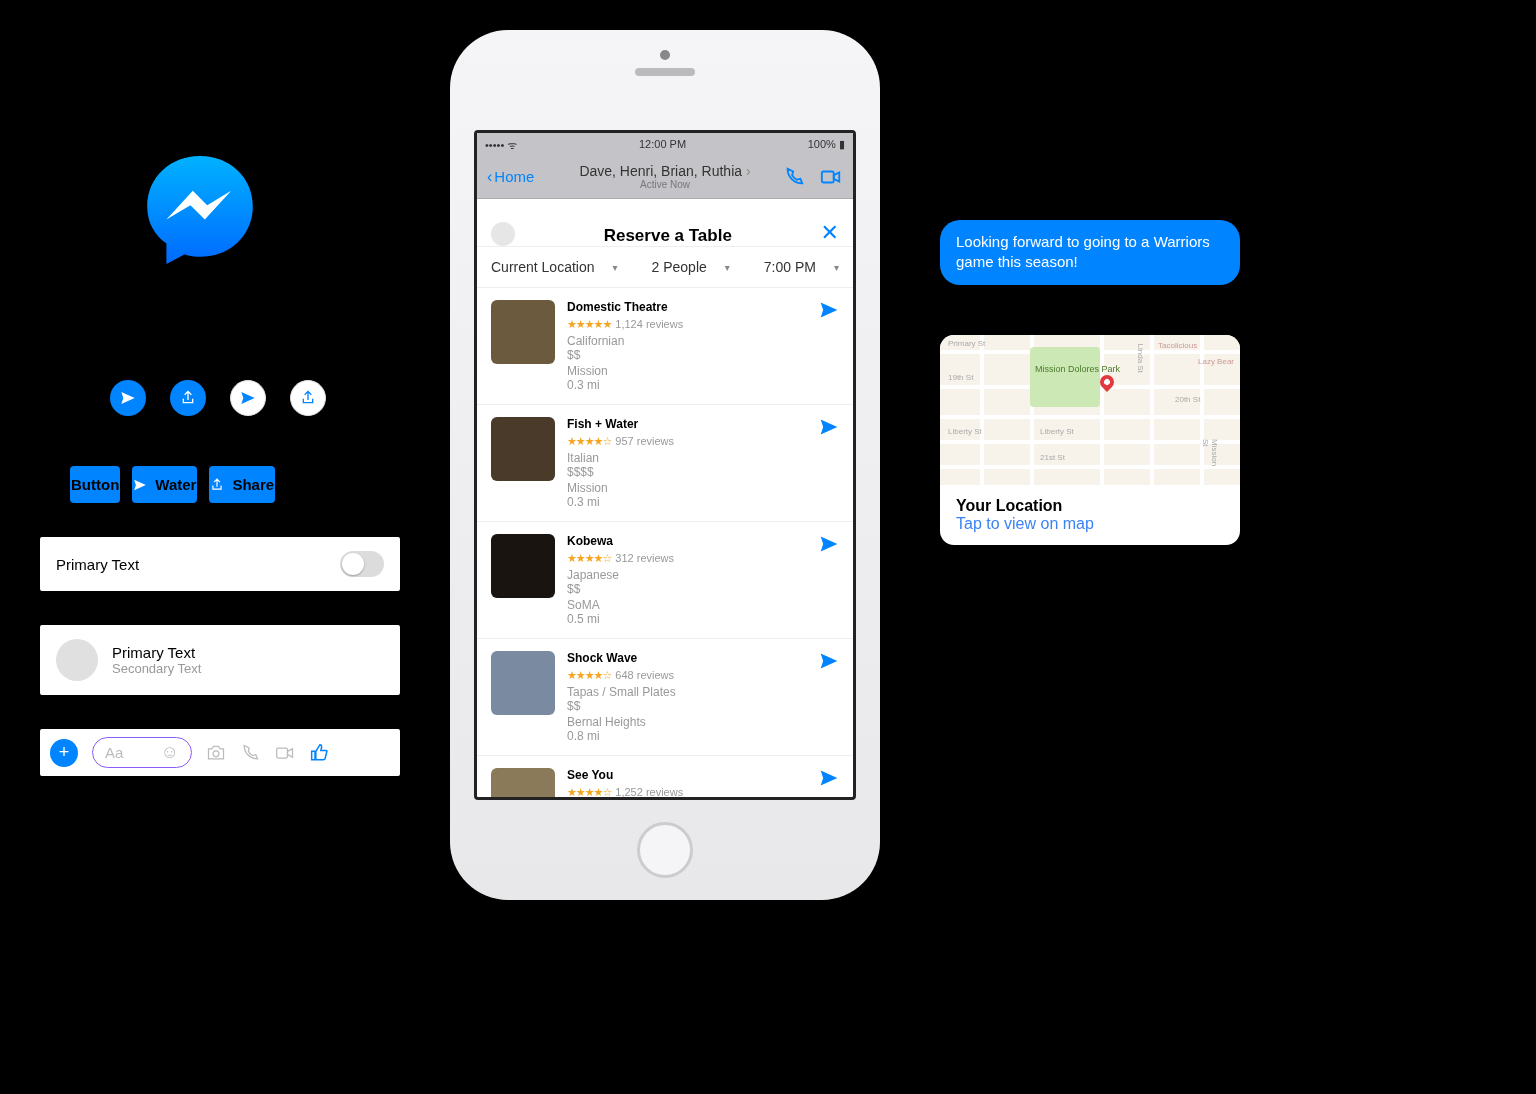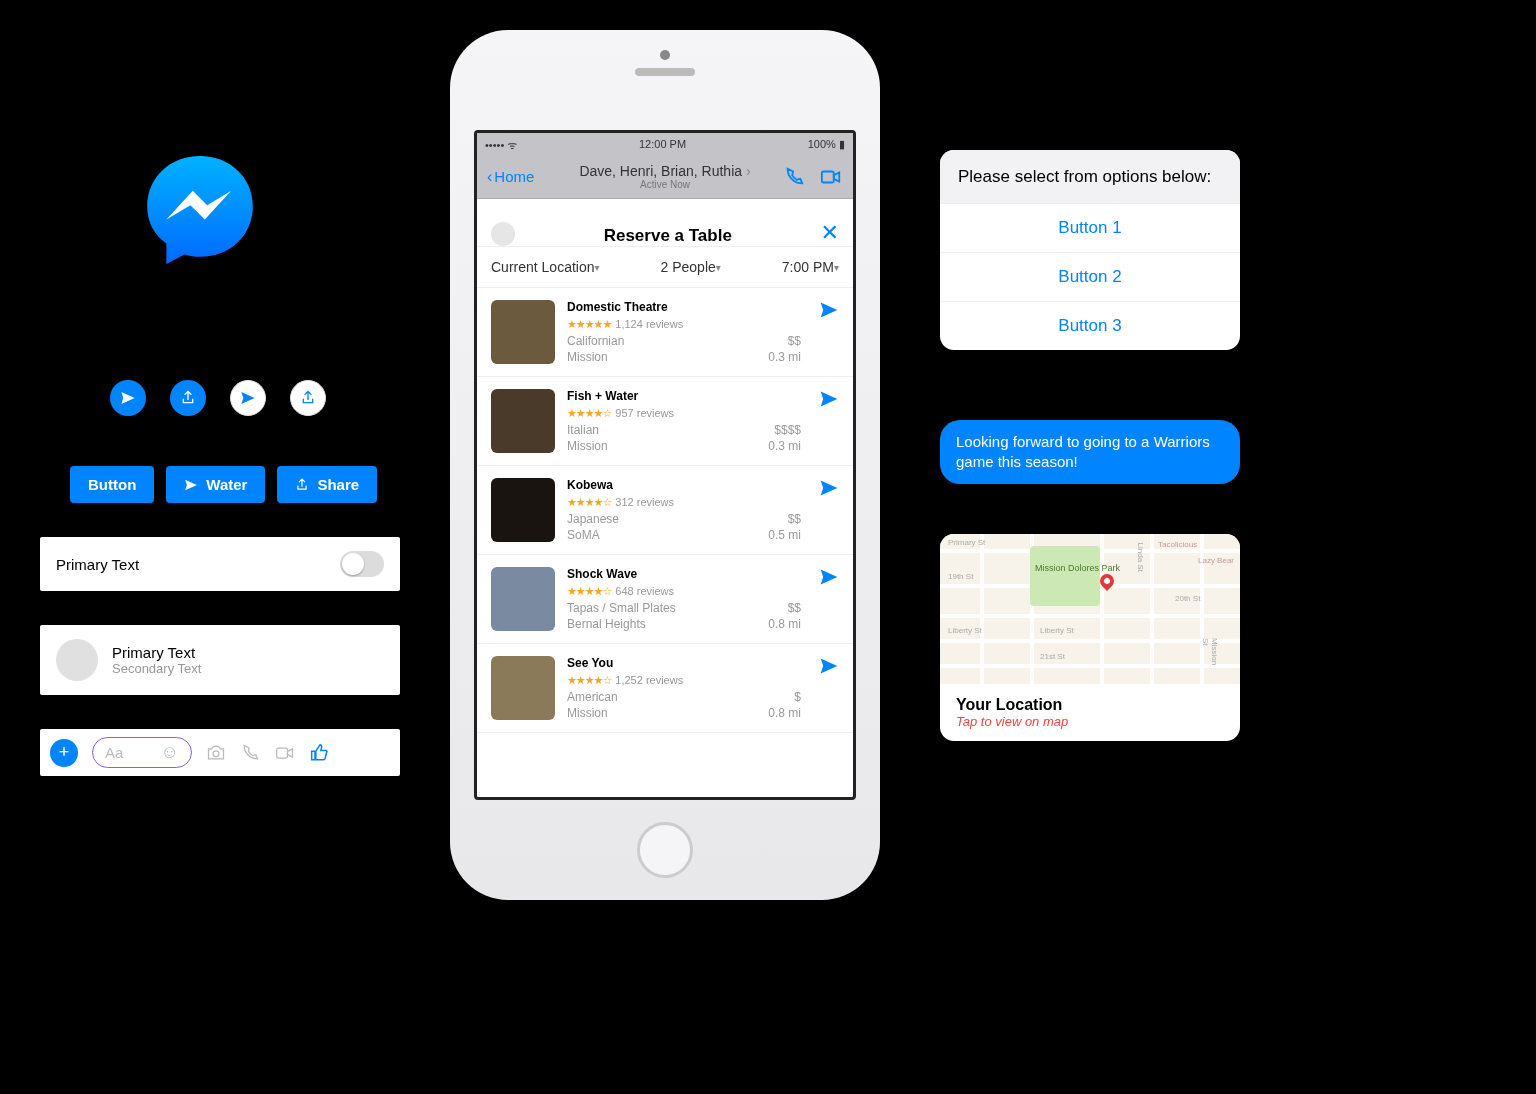--- a/index.html
+++ b/index.html
@@ -12,21 +12,21 @@
   }
 
   
   .left-col { position: absolute; left: 40px; top: 150px; width: 360px; }
   .messenger-logo { width: 120px; height: 120px; margin-left: 100px; }
   .icon-row { display: flex; gap: 24px; margin-top: 110px; margin-left: 70px; }
   .circ-btn { width: 36px; height: 36px; border-radius: 50%; display: flex; align-items: center; justify-content: center; }
   .circ-blue { background: #0084ff; color: #fff; }
   .circ-white { background: #fff; color: #0084ff; border: 1px solid #e0e0e0;}
   .btn-row { display: flex; gap: 12px; margin-top: 50px; margin-left: 30px; }
-  .rect-btn { background: #0084ff; color: #ffffff; font-size: 15px; font-weight: 600; border-radius: 4px; padding: 10px 18px; display: flex; align-items: center; gap: 8px; }
+  .rect-btn { background: #0084ff; color: #000000; font-size: 15px; font-weight: 600; border-radius: 4px; padding: 10px 1px; display: flex; align-items: center; gap: 8px; }
   .card { background: #fff; border-radius: 2px; padding: 14px 16px; margin-top: 34px; display: flex; align-items: center; box-shadow: 0 1px 2px rgba(0,0,0,.15);}
   .toggle { width: 44px; height: 26px; background: #dcdcdc; border-radius: 13px; position: relative; margin-left: auto;}
   .knob { position: absolute; width: 22px; height: 22px; background: #fff; border-radius: 50%; top: 2px; left: 2px; box-shadow: 0 1px 2px rgba(0,0,0,.3);}
   .avatar-sm { width: 42px; height: 42px; border-radius: 50%; background: #e0e0e0; margin-right: 14px;}
   .text-sec { color: #999; font-size: 13px; }
   .composer { background: #fff; border-radius: 2px; padding: 8px 10px; margin-top: 34px; display: flex; align-items: center; gap: 14px;}
   .plus-circ { width: 28px; height: 28px; border-radius: 50%; background: #0084ff; color: #fff; display:flex;align-items:center;justify-content:center; font-size:18px;}
   .comp-input { flex: 0 0 100px; border: 1px solid #8b5cf6; border-radius: 16px; padding: 4px 12px; color: #bbb; font-size: 15px; display:flex; align-items:center; justify-content:space-between;}
   .comp-icon { color: #bbb; font-size: 18px; }
   .like-icon { color: #0084ff; }
@@ -41,43 +41,43 @@
   .nav-bar { height: 44px; background: #c4c4c8; display:flex; align-items:center; padding: 0 10px; position:relative; border-bottom:1px solid #aaa;}
   .nav-back { color:#0084ff; font-size:16px; display:flex; align-items:center;}
   .nav-title { position:absolute; left:50%; transform:translateX(-50%); text-align:center; font-size:14px; color:#333;}
   .nav-sub { font-size:10px; color:#777;}
   .nav-icons { margin-left:auto; display:flex; gap:14px; color:#0084ff;}
   .panel-header { height: 48px; display:flex; align-items:flex-end; padding: 0 14px; border-bottom:1px solid #eee;}
   .panel-header .dot{ width:24px;height:24px;border-radius:50%;background:#e6e6e6;}
   .panel-header .title{ flex:1; text-align:center; font-weight:700; font-size:17px;}
   .panel-header .close{ color:#0084ff; font-size:22px; font-weight:300;}
   .filter-row { display:flex; justify-content:space-between; padding:12px 14px; font-size:14px; color:#333; border-bottom:1px solid #eee;}
-  .filter-row span{display:flex;align-items:center;gap:0;}
+  .filter-row span{display:flex;align-items:center;gap:18px;}
   .chev{font-size:10px;color:#888;}
   .rest-list { flex:1; overflow:hidden;}
   .rest-item { display:flex; padding:12px 14px; border-bottom:1px solid #eee; gap:12px;}
   .thumb { width:64px; height:64px; border-radius:6px; flex-shrink:0;}
   .rest-body { flex:1; min-width:0;}
   .rest-name { font-weight:700; font-size:12px;}
   .stars { color:#f5a623; font-size:11px; letter-spacing:-1px;}
   .rev { color:#999; font-size:11px; margin-left:4px;}
-  .meta-line { display:flex; justify-content:space-between; font-size:12px; color:#999; margin-top:2px;}
+  .meta-line { display:flex; justify-content:space-between; font-size:12px; color:#999; margin-top:2px;flex-direction:column;}
   .send-ic { color:#0084ff; margin-left:6px; align-self:flex-start;}
 
   
   .right-col { position: absolute; left: 940px; top: 150px; width: 300px; }
   .option-card { background:#fff; border-radius:14px; overflow:hidden; box-shadow:0 2px 8px rgba(0,0,0,.25);}
   .opt-header { background:#f2f2f4; padding:16px 18px 14px; font-size:17px; line-height:1.35;}
   .opt-btn { border-top:1px solid #eee; text-align:center; color:#0084ff; font-size:17px; padding:14px 0;}
   .bubble { margin-top:70px; background:#0084ff; color:#fff; font-size:15px; padding:12px 16px; border-radius:20px; line-height:1.35;}
   .map-card { margin-top:50px; background:#fff; border-radius:14px; overflow:hidden; box-shadow:0 2px 8px rgba(0,0,0,.25);}
   .map-img { height:150px; position:relative; background:#f7f3ea;}
   .map-footer { padding:12px 16px;}
   .map-title { font-weight:700; font-size:16px;}
-  .map-sub { color:#ef4444; font-size:13px;font-style:italic;}
+  .map-sub { color:#3b82f6; font-size:16px;}
 
   
   .road { position:absolute; background:#fff;}
   .road.h { height:4px; left:0; right:0;}
   .road.v { width:4px; top:0; bottom:0;}
   .park { position:absolute; left:90px; top:12px; width:70px; height:60px; background:#cce8b5; border-radius:4px;}
   .park-lbl { position:absolute; left:95px; top:30px; font-size:9px; color:#4a7a2a; line-height:1;}
   .pin { position:absolute; left:160px; top:40px; width:14px; height:14px; background:#e0393e; border-radius:50% 50% 50% 0; transform:rotate(-45deg);}
   .pin::after{content:"";position:absolute;width:6px;height:6px;background:#fff;border-radius:50%;top:4px;left:4px;}
   .street-lbl{position:absolute;font-size:8px;color:#aaa;}
@@ -332,28 +332,20 @@
               <path fill="#0084ff" d="M2 3l20 9-20 9 3-9-3-9z"></path>
             </svg>
           </div>
         </div>
       </div>
   </div>
   <div class="home-btn"></div>
 </div>
 
 <div class="right-col">
-  <div class="option-card">
-    <div class="opt-header">Please select from options below:</div>
-    <div id="opt-list">
-        <div class="opt-btn">Button 1</div>
-        <div class="opt-btn">Button 2</div>
-        <div class="opt-btn">Button 3</div>
-      </div>
-  </div>
 
   <div class="bubble">Looking forward to going to a Warriors game this season!</div>
 
   <div class="map-card">
     <div class="map-img">
       <div class="road h" style="top:15px"></div>
       <div class="road h" style="top:50px"></div>
       <div class="road h" style="top:80px"></div>
       <div class="road h" style="top:105px"></div>
       <div class="road h" style="top:130px"></div>

